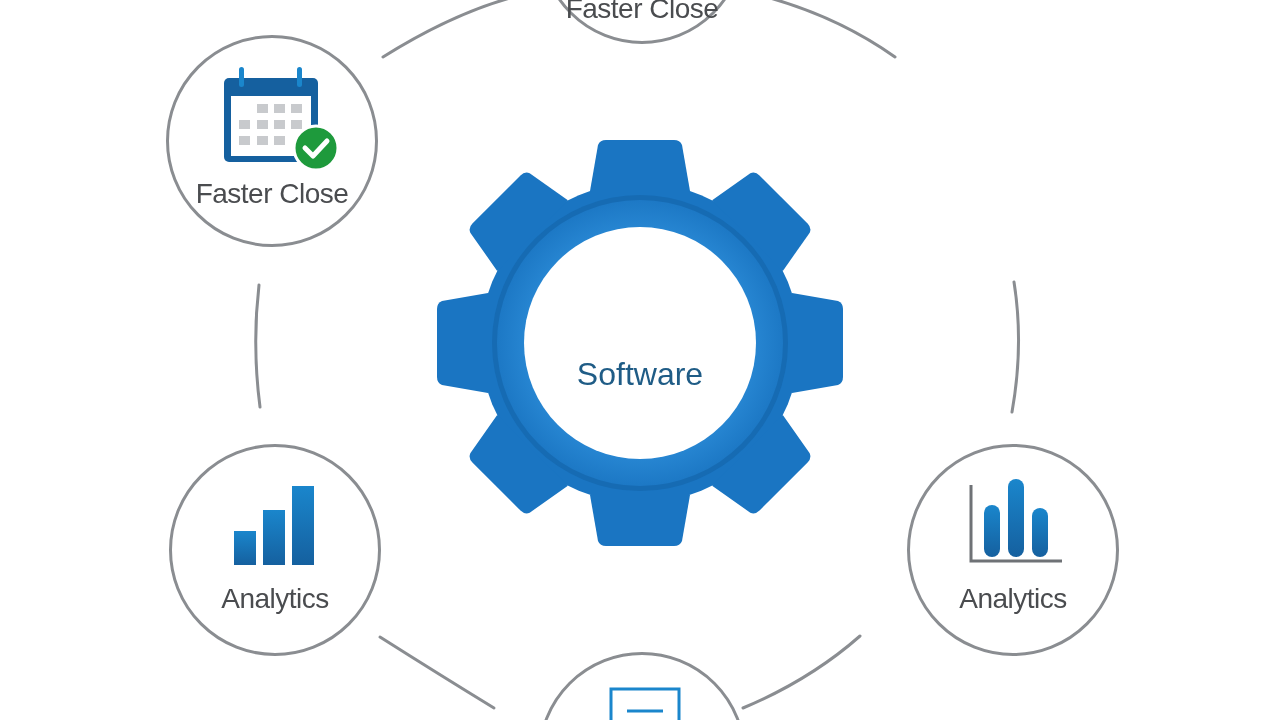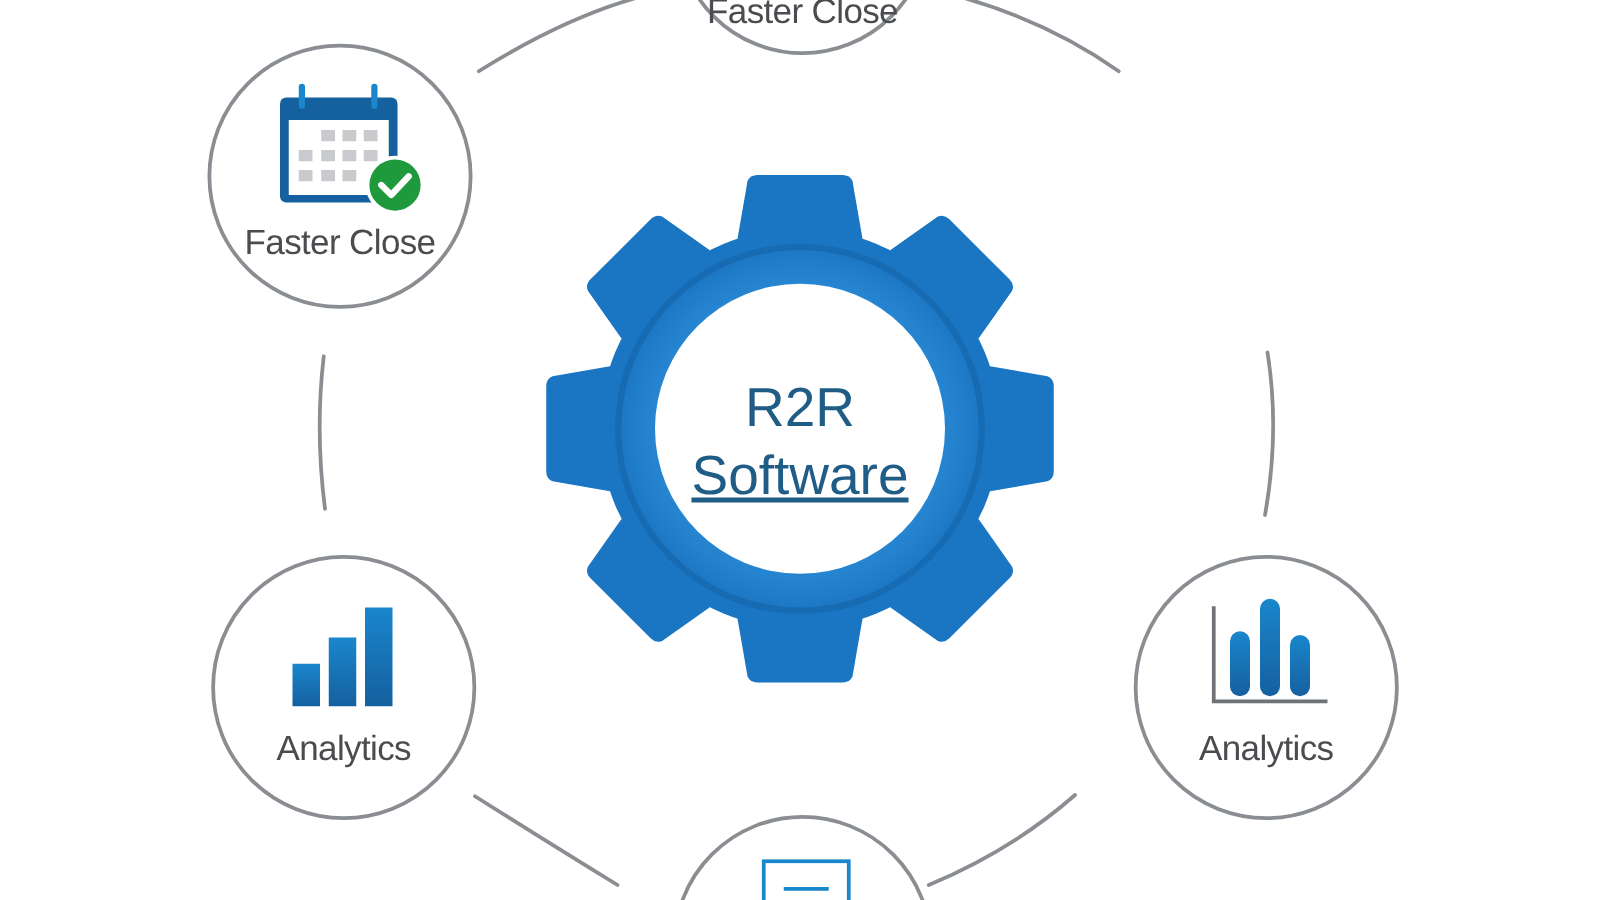--- a/index.html
+++ b/index.html
@@ -7,21 +7,21 @@
          font-family: "Liberation Sans", "DejaVu Sans", sans-serif; }
   #stage { position:absolute; left:0; top:0; width:1280px; height:720px; }
   .node { position:absolute; box-sizing:border-box; border-radius:50%;
           border:3px solid #8a8d91; background:#ffffff; }
   .node.highlight { border-color:#1a86cc; border-width:3px; }
   .node .label { position:absolute; left:0; right:0; text-align:center;
                  font-size:28px; color:#4a4c4f; letter-spacing:-0.5px; }
   .node svg.icon { position:absolute; }
   .center-text { position:absolute; left:0; width:1280px; text-align:center; color:#1f5c86; }
   .center-title { top:302px; font-size:44px; }
-  .center-sub { top:356px; font-size:44px;text-decoration:underline; }
+  .center-sub { top:356px; font-size:32px; }
 </style>
 </head>
 <body>
 
 <div id="stage">
 
   <svg width="1280" height="720" style="position:absolute;left:0;top:0;">
     <g fill="none" stroke="#8a8d91" stroke-width="3" stroke-linecap="round">
 
       <path d="M383,57 Q450,15 510,-2"></path>
@@ -123,15 +123,14 @@
       <use href="#tooth" transform="rotate(180)"></use>
       <use href="#tooth" transform="rotate(225)"></use>
       <use href="#tooth" transform="rotate(270)"></use>
       <use href="#tooth" transform="rotate(315)"></use>
     </g>
     <circle r="148" fill="#166bb3"></circle>
     <circle r="143" fill="url(#ringg)"></circle>
     <circle r="116" fill="#ffffff"></circle>
   </svg>
 
-  <div class="center-text center-title">R2R</div>
   <div class="center-text center-sub">Software</div>
 </div>
 
 </body></html>

